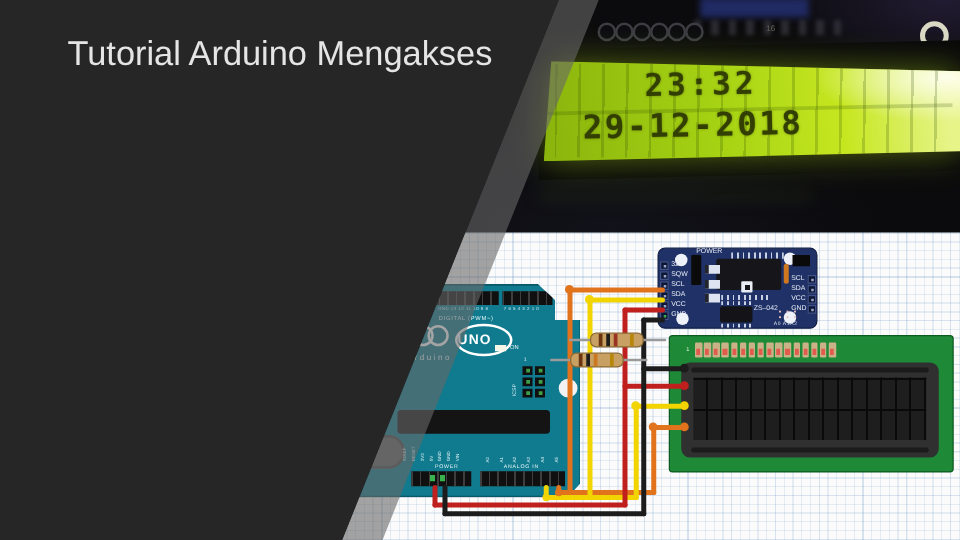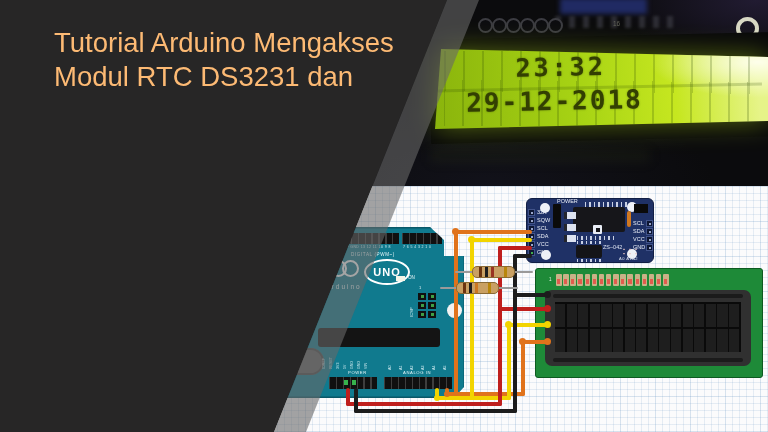--- a/index.html
+++ b/index.html
@@ -40,21 +40,21 @@
       <div class="strip" style="left:150px;top:6px;width:40px;height:11px;"></div>
       <div class="abs" style="left:86px;top:18px;width:62px;font-size:3.5px;color:#cfeef4;letter-spacing:.4px;">AREF GND 13 12 11 10 9 8</div>
       <div class="abs" style="left:151px;top:18px;width:40px;font-size:3.5px;color:#cfeef4;letter-spacing:.4px;">7 6 5 4 3 2 1 0</div>
       <div class="abs" style="left:99px;top:25px;font-size:4.6px;color:#e2f4f7;letter-spacing:.6px;">DIGITAL (PWM~)</div>
 
       <div class="abs" style="left:78px;top:33px;width:32px;height:18px;">
         <span class="abs" style="left:0;top:0;width:13px;height:13px;border:2.6px solid #fff;border-radius:50%;"></span>
         <span class="abs" style="left:12px;top:0;width:13px;height:13px;border:2.6px solid #fff;border-radius:50%;"></span>
       </div>
 
-      <div class="abs" style="left:112px;top:32px;width:42px;height:22px;border:2.2px solid #fff;border-radius:50%;display:flex;align-items:center;justify-content:center;">
+      <div class="abs" style="left:112px;top:32px;width:42px;height:22px;border:2.2px solid #fff;border-radius:50%;display:flex;align-items:center;">
         <span style="color:#fff;font-size:11px;font-weight:bold;letter-spacing:1px;">UNO</span>
       </div>
       <div class="abs" style="left:74px;top:56px;font-size:6.5px;color:#e8f6f8;letter-spacing:2px;">arduino</div>
 
       <div class="abs" style="left:144px;top:49px;width:9px;height:5px;background:#f5f5e8;"></div>
       <div class="abs" style="left:156px;top:48px;font-size:4.6px;color:#eaf6f8;">ON</div>
 
       <div class="abs" style="left:195px;top:76px;width:15px;height:15px;border-radius:50%;background:#f2f2f2;"></div>
 
       <div class="abs" style="left:167px;top:58px;font-size:4px;color:#e2f4f7;">1</div>
@@ -322,18 +322,17 @@
       </div>
     </div>
     <div class="abs" style="left:60px;top:150px;width:220px;height:12px;background:rgba(90,110,30,.10);filter:blur(6px);"></div>
   </div>
 
   <div class="abs" style="left:0;top:0;width:768px;height:432px;background:#272626;
               clip-path:polygon(0 0,447px 0,274px 432px,0 432px);"></div>
   <div class="abs" style="left:0;top:0;width:768px;height:432px;background:rgba(104,104,104,.60);
               clip-path:polygon(447px 0,479px 0,306px 432px,274px 432px);"></div>
 
-  <div class="abs" style="left:54px;top:26px;width:380px;color:#fdba74;font-size:27.5px;line-height:33.5px;font-family:'Liberation Sans',sans-serif;">
+  <div class="abs" style="left:54px;top:26px;width:380px;color:#e5e5e5;font-size:27.5px;line-height:33.5px;font-family:'Liberation Sans',sans-serif;">
     <div>Tutorial Arduino Mengakses</div>
-    <div>Modul RTC DS3231 dan</div>
   </div>
 
 </div>
 
 </body></html>

